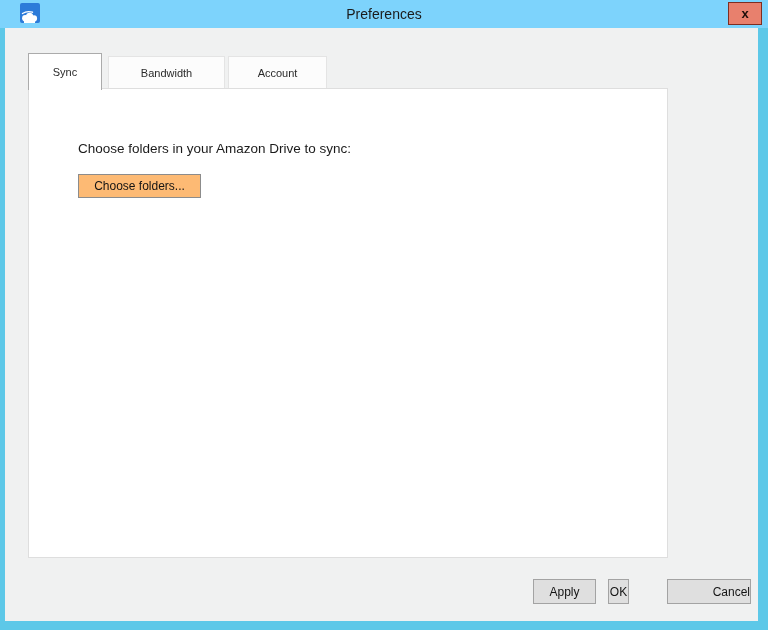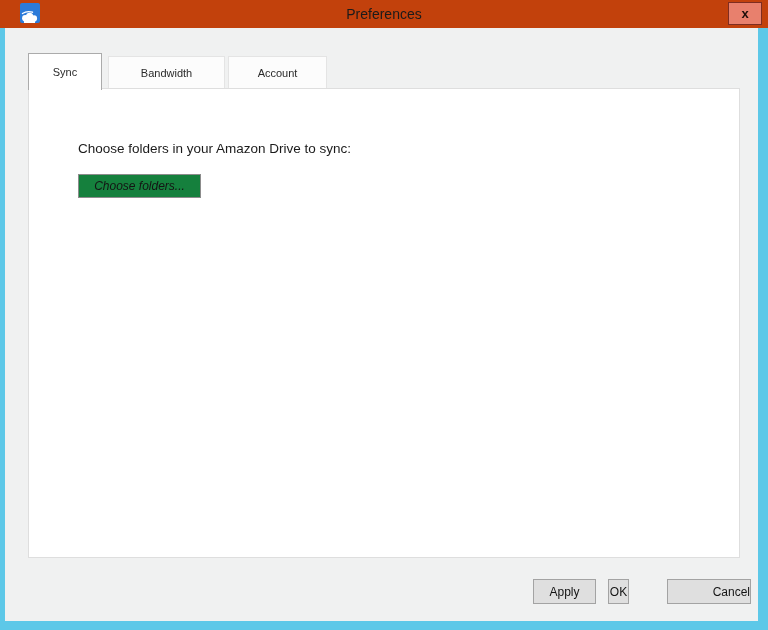--- a/index.html
+++ b/index.html
@@ -5,21 +5,21 @@
   html,body { margin:0; padding:0; }
   .window {
     position:relative; width:768px; height:630px;
     background:#f0f1f1; overflow:hidden;
     font-family:"Liberation Sans", sans-serif;
     -webkit-font-smoothing:antialiased;
   }
   
   .titlebar {
     position:absolute; left:0; top:0; width:768px; height:28px;
-    background:#c2410c;
+    background:#7dd3fc;
   }
   .titlebar-title {
     position:absolute; left:0; top:0; width:768px; height:28px;
     line-height:28px; text-align:center;
     font-size:14px; color:#1b1b1b;
   }
   .app-icon { position:absolute; left:20px; top:3px; width:20px; height:20px; }
   .close-btn {
     position:absolute; right:6px; top:2px; width:34px; height:23px;
     background:#e8806d; border:1px solid #7e2d21; box-sizing:border-box;
@@ -44,33 +44,33 @@
   .tab-inactive {
     top:56px; height:33px;
     background:#fcfcfc; border:1px solid #e4e4e4; border-bottom:none;
     z-index:1;
   }
   .tab-bandwidth { left:108px; width:117px; }
   .tab-account   { left:228px; width:99px; }
 
   
   .panel {
-    position:absolute; left:28px; top:88px; width:712px; height:470px;
+    position:absolute; left:28px; top:88px; width:640px; height:470px;
     box-sizing:border-box; background:#ffffff; border:1px solid #dedede;
     z-index:2;
   }
   .instruction {
     position:absolute; left:49px; top:52px;
     font-size:13.5px; color:#1b1b1b;
   }
   .choose-folders-btn {
     position:absolute; left:49px; top:85px; width:123px; height:24px;
-    box-sizing:border-box; background:#15803d; border:1px solid #8c8c8c;
+    box-sizing:border-box; background:#fdba74; border:1px solid #8c8c8c;
     display:flex; align-items:center; justify-content:center;
-    font-size:12px; color:#141414; cursor:default;font-style:italic;
+    font-size:12px; color:#141414; cursor:default;
   }
 
   
   .footer-btn {
     position:absolute; top:579px; height:25px;
     box-sizing:border-box; background:#dfdfdf; border:1px solid #a3a3a3;
     display:flex; align-items:center; justify-content:center;
     font-size:12px; color:#141414; cursor:default;
   }
   .btn-apply  { left:533px; width:63px; }

